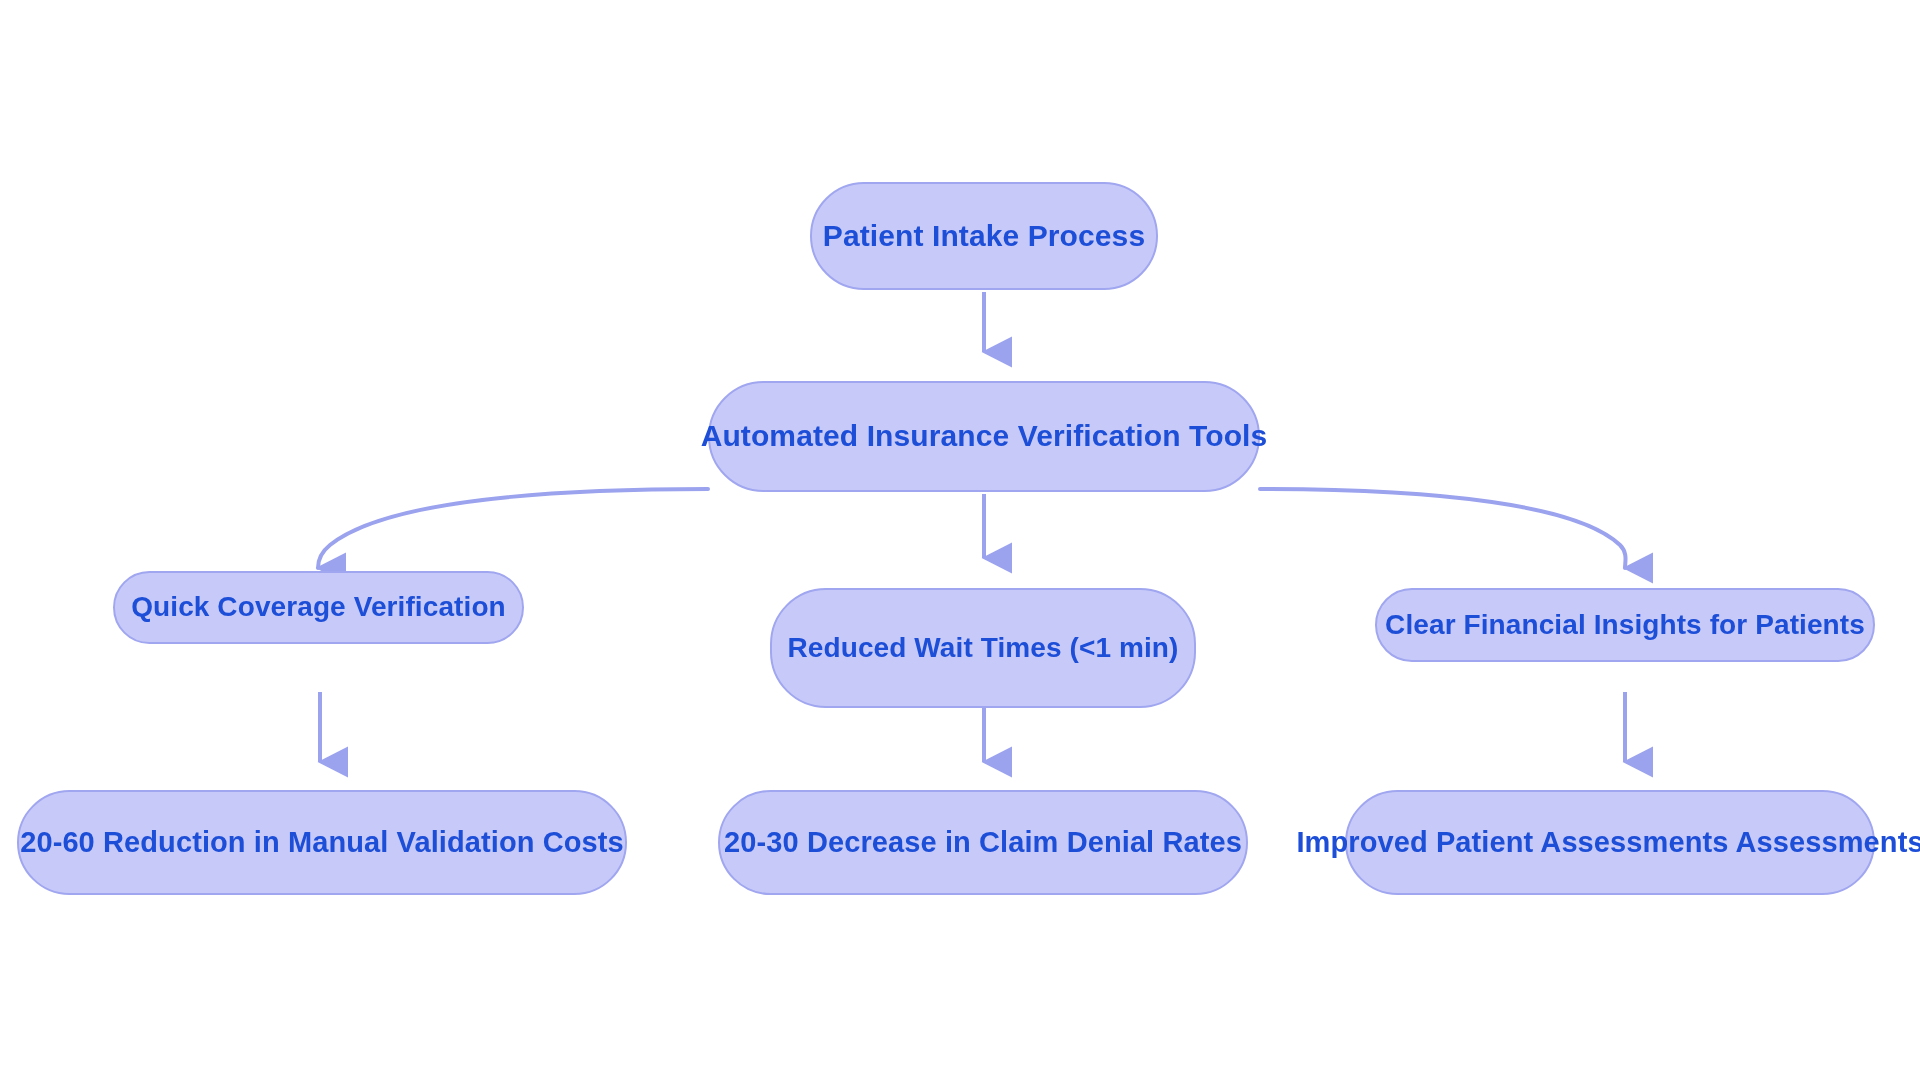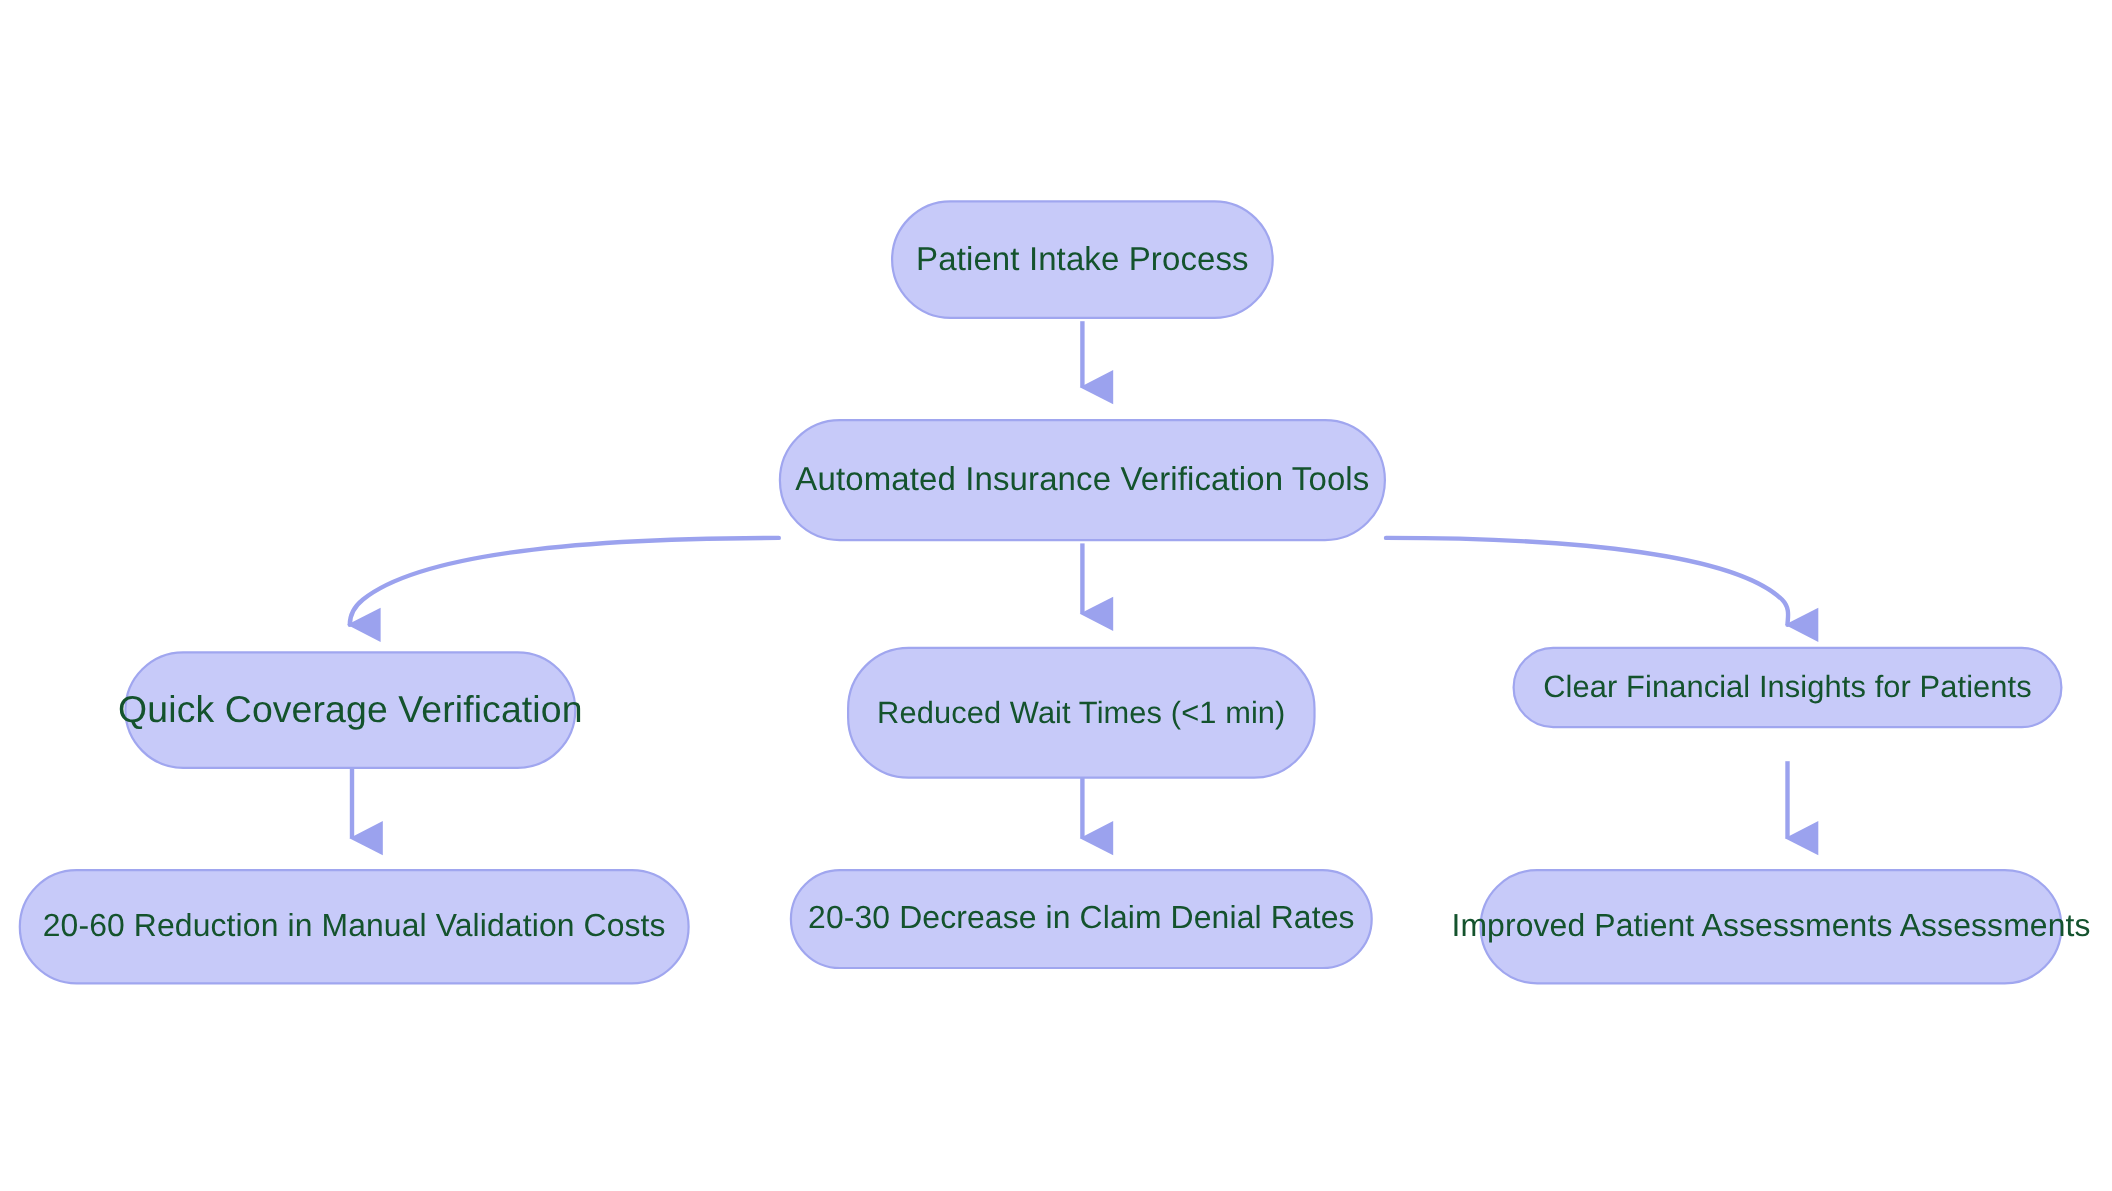--- a/index.html
+++ b/index.html
@@ -35,31 +35,31 @@
     background: #c7caf9;
     border: 2px solid #a0a6ef;
     border-radius: 56px;
     color: #3333cc;
     text-align: center;
     line-height: 1.15;
     white-space: nowrap;
     letter-spacing: 0.1px;
   }
   .node-label {
-    color: #14532d;
-    font-weight: 400;
+    color: #1d4ed8;
+    font-weight: 700;
   }
   
   .n-root      { left: 810px;  top: 182px; width: 348px; height: 108px; font-size: 30px; }
   .n-tools     { left: 708px;  top: 381px; width: 552px; height: 111px; font-size: 30px; }
-  .n-quick     { left: 113px;  top: 592px; width: 411px; height: 107px; font-size: 34px; }
+  .n-quick     { left: 113px;  top: 571px; width: 411px; height: 73px; font-size: 28px; }
   .n-wait      { left: 770px;  top: 588px; width: 426px; height: 120px; font-size: 28px; }
   .n-insights  { left: 1375px; top: 588px; width: 500px; height: 74px; font-size: 28px; }
   .n-costs     { left: 17px;   top: 790px; width: 610px; height: 105px; font-size: 29px; }
-  .n-denial    { left: 718px;  top: 790px; width: 530px; height: 91px; font-size: 29px; }
+  .n-denial    { left: 718px;  top: 790px; width: 530px; height: 105px; font-size: 29px; }
   .n-elig      { left: 1345px; top: 790px; width: 530px; height: 105px; font-size: 29px; }
 </style>
 </head>
 <body>
 
 <div id="canvas">
 
   <svg id="edge-layer" viewBox="0 0 1920 1083">
     <defs>
       <marker id="arrowhead" markerWidth="9" markerHeight="9" refX="4.2" refY="7.6" orient="auto" markerUnits="strokeWidth">

